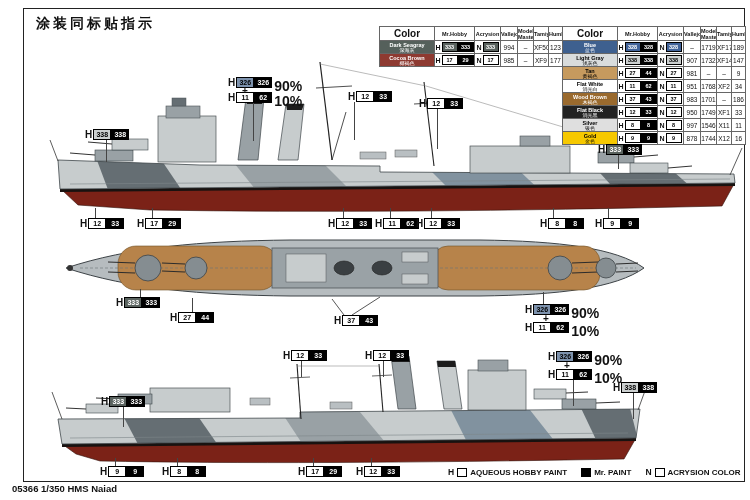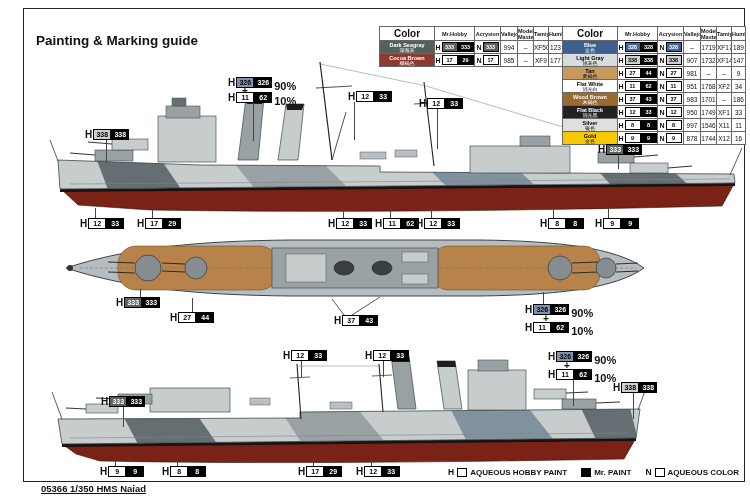--- a/index.html
+++ b/index.html
@@ -26,33 +26,33 @@
   .mbox{display:inline-block;min-width:12px;height:8px;line-height:8px;font-size:5.5px;font-weight:bold;
         border:1px solid #000;background:#fff;color:#000;padding:0 1px;}
   .mbox.blk{background:#000;color:#fff;}
   
   #callouts{position:absolute;left:0;top:0;width:750px;height:500px;}
   .callout{position:absolute;display:flex;align-items:center;height:11px;}
   .callout .hpre{font-size:10px;font-weight:bold;margin-right:1px;}
   .cbox{display:inline-block;min-width:14px;padding:0 1px;height:9px;line-height:9px;text-align:center;
         font-size:7px;font-weight:bold;border:1px solid #000;background:#fff;color:#000;}
   .cbox.blk{background:#000;color:#fff;}
-  .callout .sfx{font-size:11px;font-weight:bold;margin-left:2px;margin-top:7px;}
+  .callout .sfx{font-size:14px;font-weight:bold;margin-left:2px;margin-top:7px;}
   .leader{position:absolute;width:1px;background:#444;}
   .leader.up{bottom:100%;}
   .leader.down{top:100%;}
   .plus{position:absolute;font-size:10px;font-weight:bold;}
   
   .legend{position:absolute;left:448px;top:467px;display:flex;align-items:center;gap:14px;
           font-size:8px;font-weight:bold;white-space:nowrap;}
   .legend .item{display:flex;align-items:center;gap:3px;}
   .lbox{display:inline-block;width:8px;height:7px;border:1px solid #000;background:#fff;}
   .lbox.filled{background:#000;}
   .legend .pfx{font-size:8.5px;font-weight:bold;}
-  .footer{position:absolute;left:41px;top:483px;font-size:9.5px;font-weight:bold;text-decoration:underline;}
+  .footer{position:absolute;left:12px;top:483px;font-size:9.5px;font-weight:bold;}
   .ships{position:absolute;left:0;top:0;}
 </style>
 </head>
 <body>
 
 <div class="sheet">
   <div class="frame"></div>
 
   <svg class="ships" width="750" height="500" viewBox="0 0 750 500">
     <defs>
@@ -174,21 +174,21 @@
       <line x1="566" y1="393" x2="588" y2="392" stroke="#333" stroke-width="1"></line>
       <rect x="562" y="399" width="34" height="10" fill="var(--camo-mid)" stroke="#3f464a" stroke-width="0.6"></rect>
       <line x1="596" y1="403" x2="620" y2="402" stroke="#333" stroke-width="1"></line>
       <rect x="330" y="402" width="22" height="7" fill="#b9bfc2" stroke="#555" stroke-width="0.5"></rect>
       <rect x="250" y="398" width="20" height="7" fill="#b9bfc2" stroke="#555" stroke-width="0.5"></rect>
       <line x1="62" y1="419" x2="52" y2="392" stroke="#333" stroke-width="0.8"></line>
       <line x1="638" y1="410" x2="646" y2="388" stroke="#333" stroke-width="0.8"></line>
     </g>
   </svg>
 
-  <div class="title-en">Painting &amp; Marking guide</div>
+  <div class="title-zh">涂装同标贴指示</div>
 
   <table class="ptable" id="ptable-left">
     <colgroup>
         <col style="width:55px">
         <col style="width:40px">
         <col style="width:26px">
         <col style="width:17px">
         <col style="width:16px">
         <col style="width:15px">
         <col style="width:14px">
@@ -644,18 +644,18 @@
         <span class="lbox"></span>
       <span>AQUEOUS HOBBY PAINT</span>
     </span>
     <span class="item">
       <span class="lbox filled"></span>
       <span>Mr. PAINT</span>
     </span>
     <span class="item">
       <span class="pfx">N</span>
         <span class="lbox"></span>
-      <span>AQUEOUS COLOR</span>
+      <span>ACRYSION COLOR</span>
     </span>
   </div>
 
   <div class="footer">05366 1/350 HMS Naiad</div>
 </div>
 
 </body></html>

